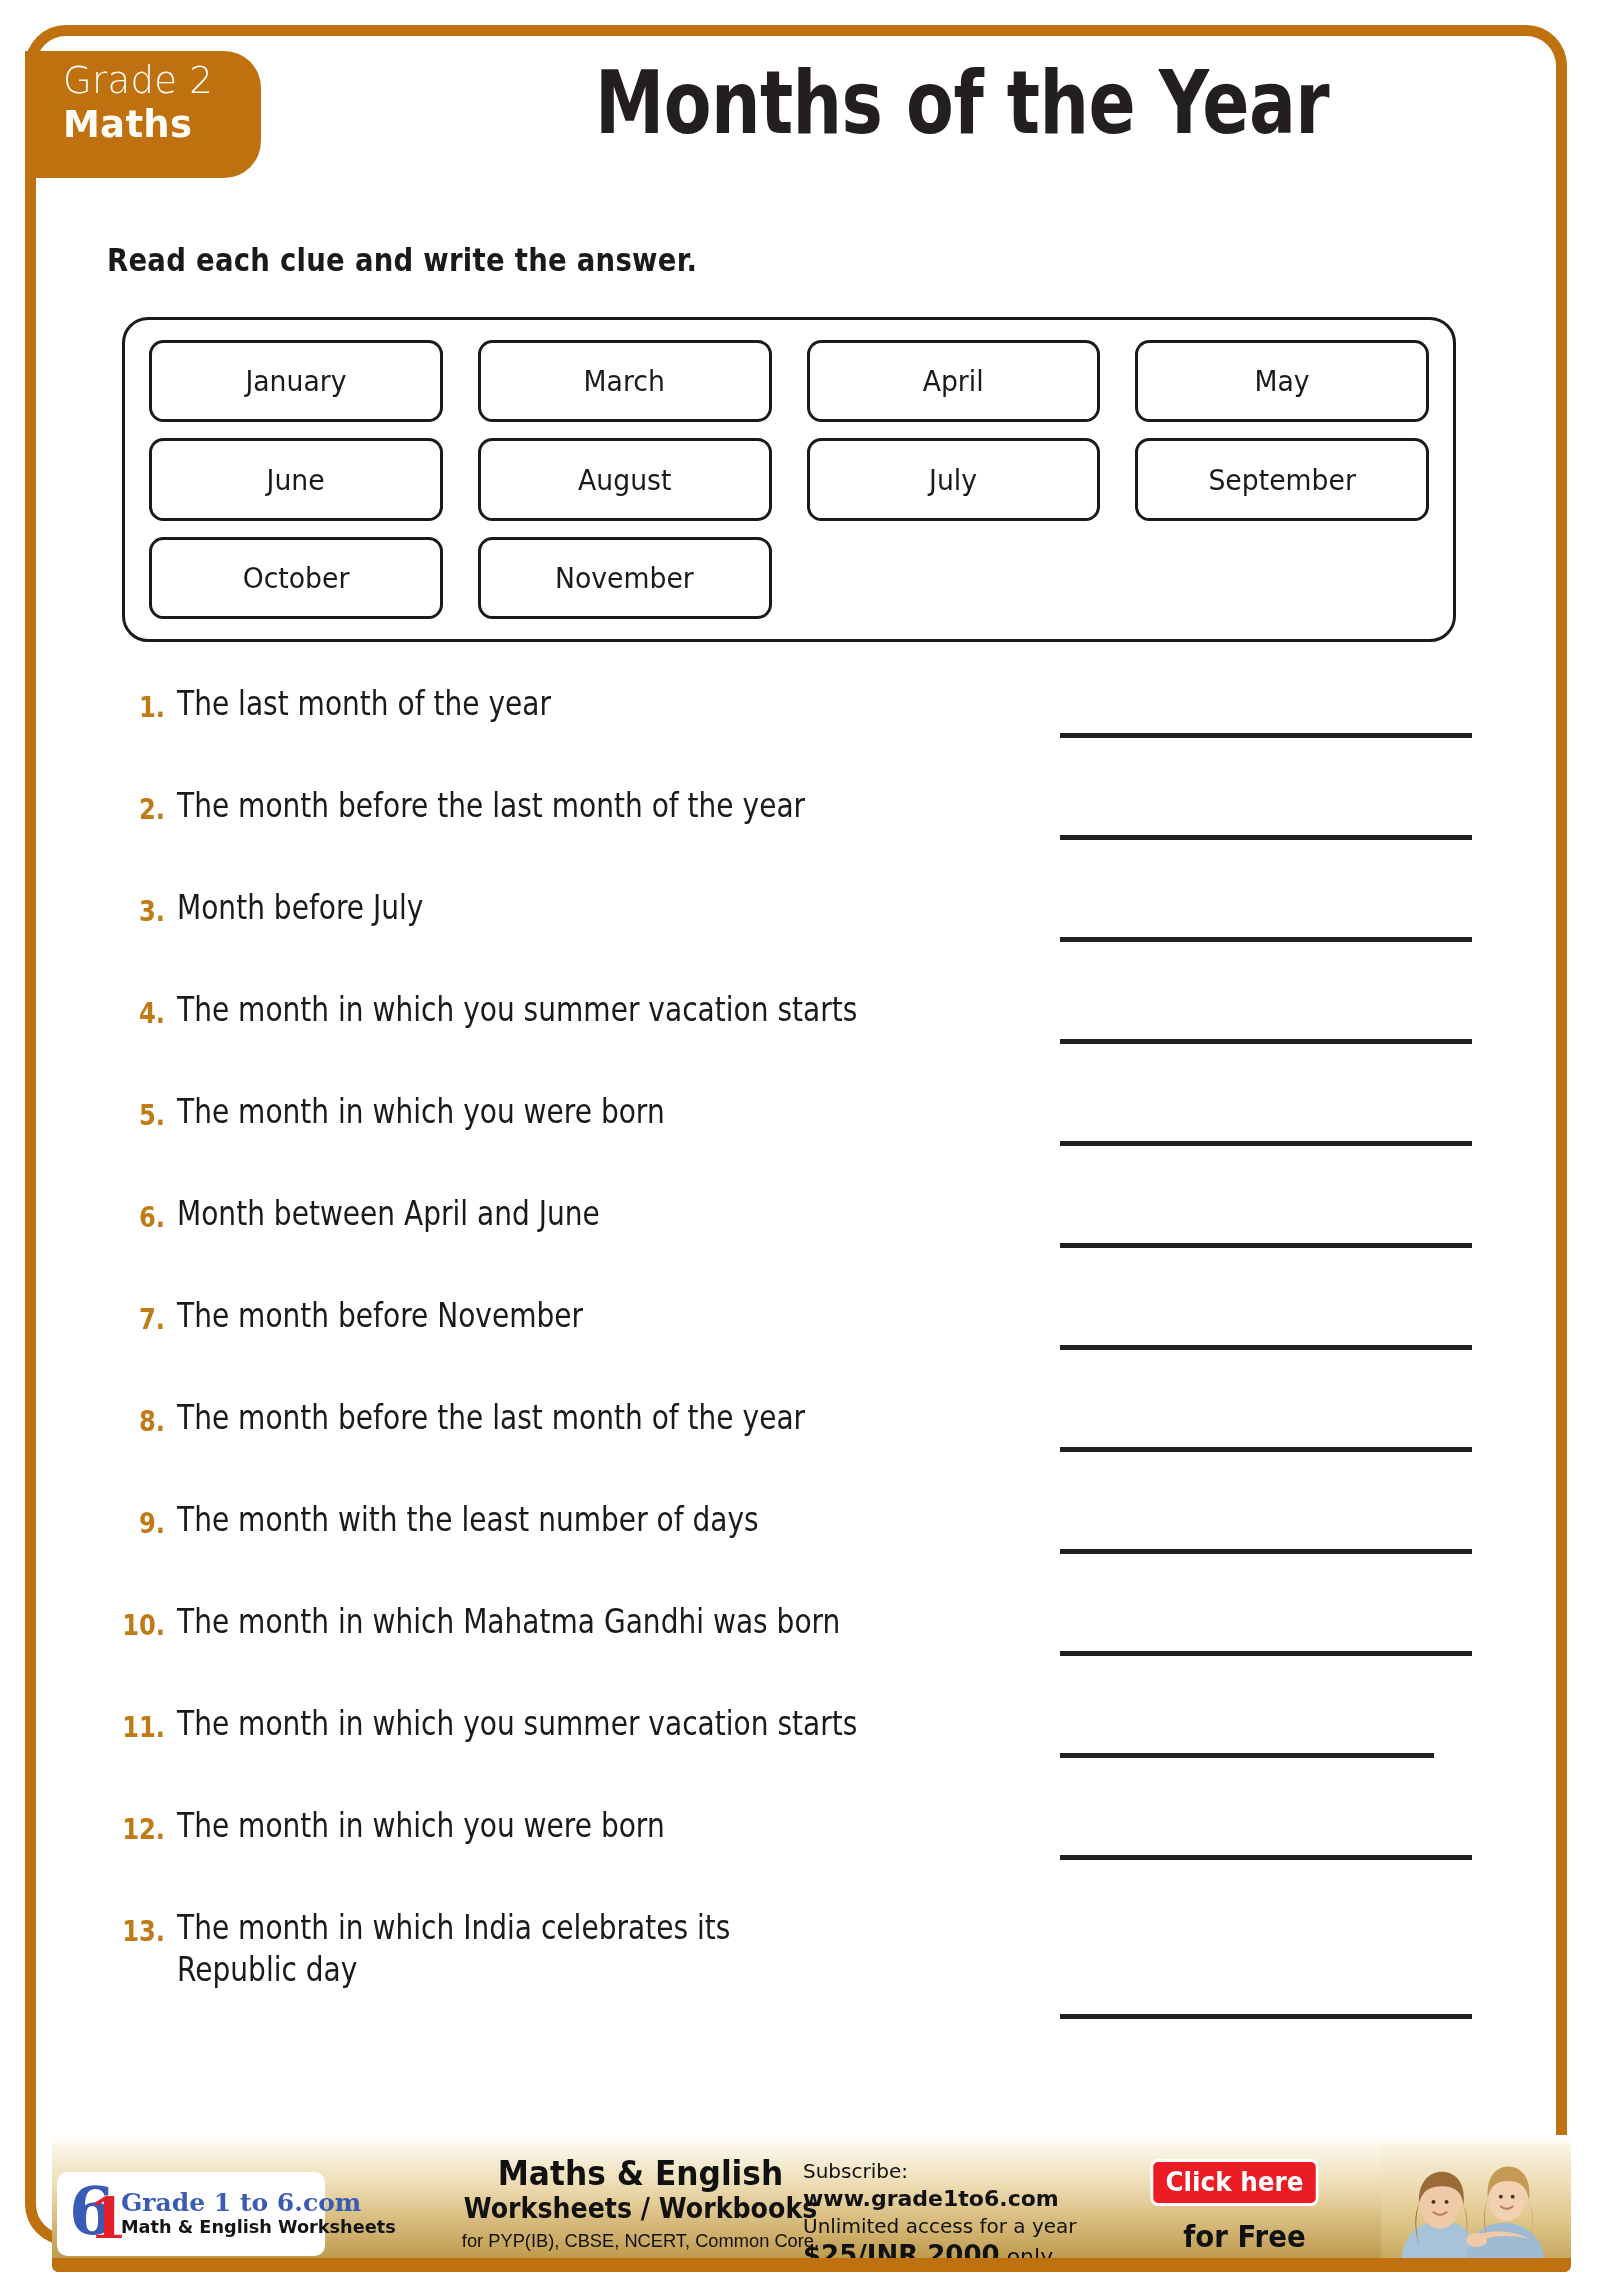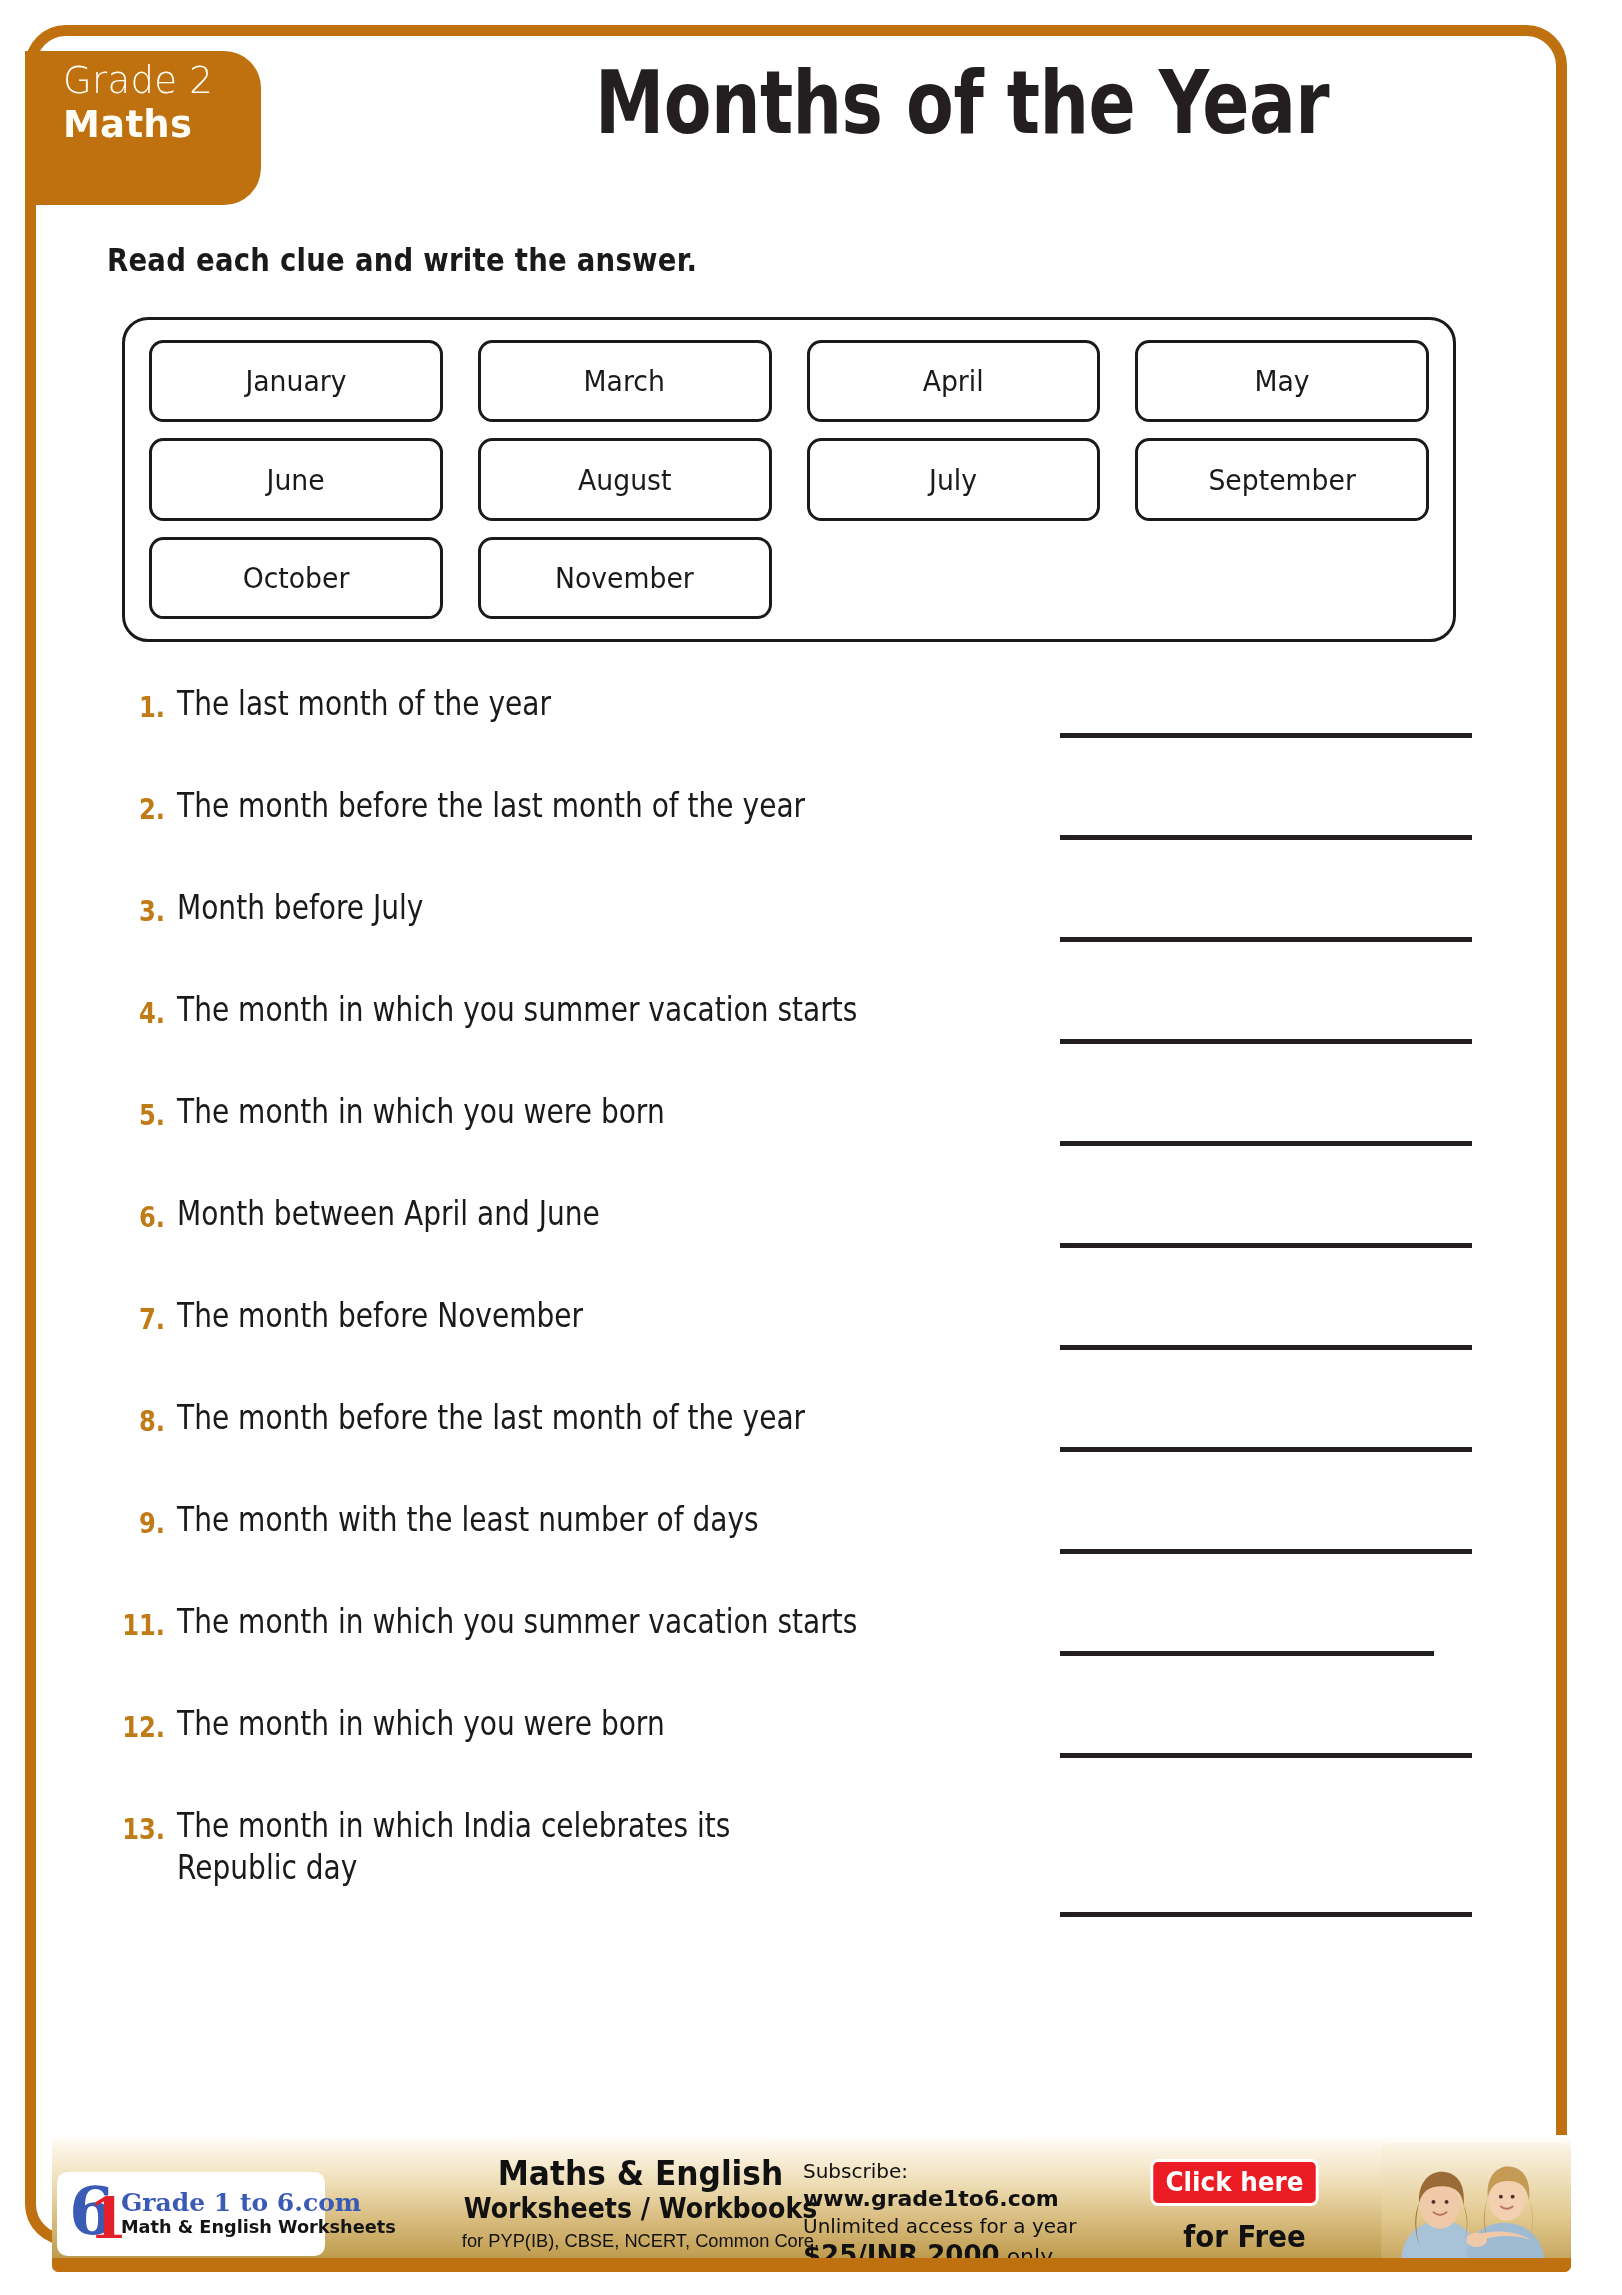--- a/index.html
+++ b/index.html
@@ -27,21 +27,21 @@
     box-sizing: border-box;
     background: #ffffff;
   }
 
   
   #grade-badge {
     position: absolute;
     left: 25px;
     top: 51px;
     width: 236px;
-    height: 154px;
+    height: 127px;
     background: #C0710F;
     border-top-right-radius: 37px;
     border-bottom-right-radius: 37px;
     box-sizing: border-box;
     padding: 9.2px 0 0 38px;
     color: #FFFDF5;
     z-index: 5;
   }
   #grade-badge .grade-line {
     font-family: "DejaVu Sans", sans-serif;
@@ -459,20 +459,25 @@
     <div class="q-text">The month before the last month of the year</div>
     <div class="q-line" style="left:955px;width:412px;"></div>
   </div>
 
   <div class="question-row">
     <div class="q-num">9.</div>
     <div class="q-text">The month with the least number of days</div>
     <div class="q-line" style="left:955px;width:412px;"></div>
   </div>
 
+  <div class="question-row">
+    <div class="q-num">10.</div>
+    <div class="q-text">The month in which Mahatma Gandhi was born</div>
+    <div class="q-line" style="left:955px;width:412px;"></div>
+  </div>
 
   <div class="question-row">
     <div class="q-num">11.</div>
     <div class="q-text">The month in which you summer vacation starts</div>
     <div class="q-line" style="left:955px;width:374px;"></div>
   </div>
 
   <div class="question-row">
     <div class="q-num">12.</div>
     <div class="q-text">The month in which you were born</div>

